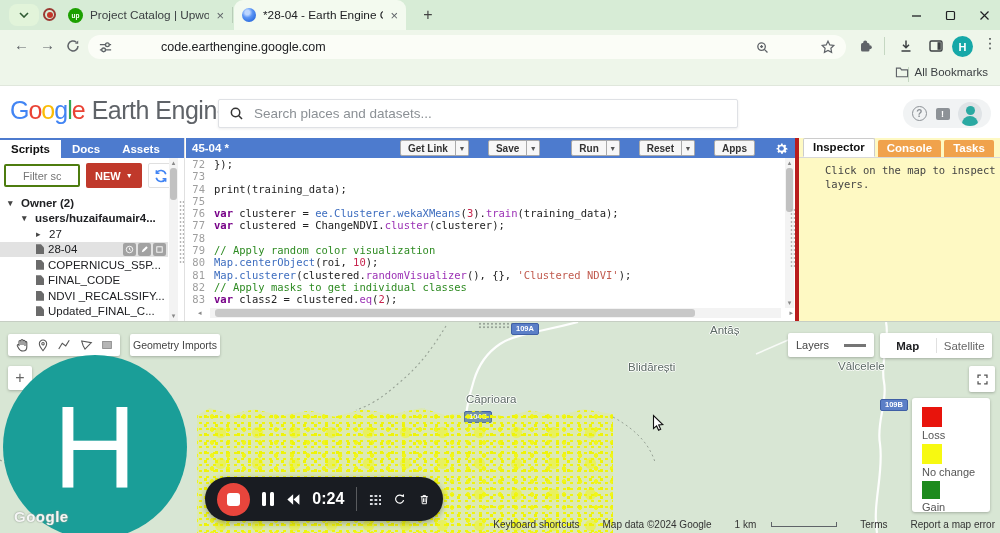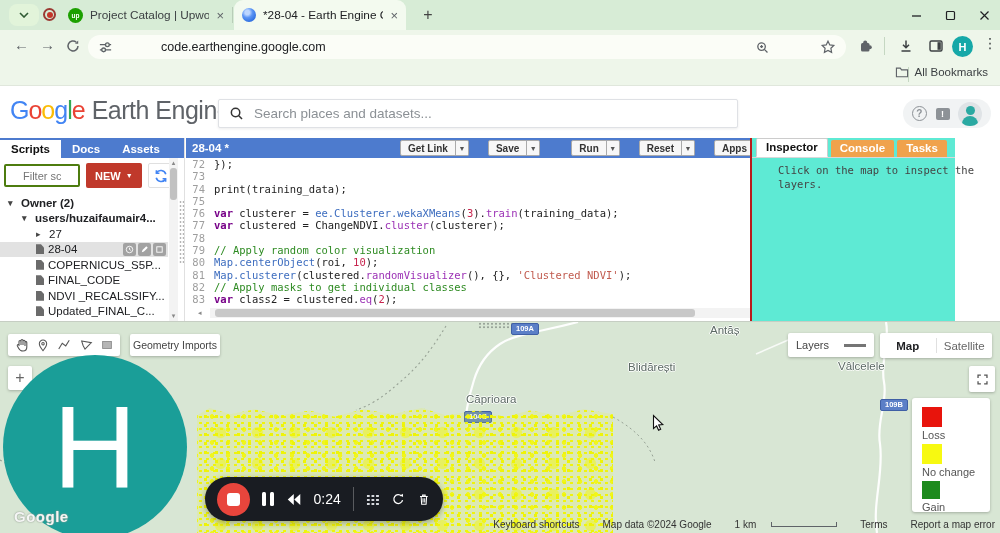--- a/index.html
+++ b/index.html
@@ -78,21 +78,21 @@
   .edbtn.solo { border-radius:2px; }
   .code-area { position:absolute; left:0; right:10px; top:20px; bottom:15px; overflow:hidden; background:#fff; }
   .code-line { display:flex; height:12.3px; line-height:12.3px; font-family:"DejaVu Sans Mono",monospace; font-size:10.5px; }
   .code-line .ln { width:28px; text-align:right; padding-right:9px; color:#9e9e9e; flex:0 0 auto; }
   .code-line .cd { white-space:pre; }
   .tk-plain{color:#222} .tk-kw{color:#770088;font-weight:bold} .tk-blue{color:#3d6dbf}
   .tk-prop{color:#9b30b5} .tk-num{color:#c7254e} .tk-str{color:#c15b4f} .tk-cmt{color:#2e8b22}
   .hscroll { position:absolute; left:24px; right:14px; bottom:3px; height:10px; background:#f3f3f3; }
   .hscroll .thumb { position:absolute; top:1px; height:8px; background:#c8c8c8; border-radius:3px; left:5px; width:480px; }
 
-  .rpanel { position:absolute; left:750px; top:0; width:205px; height:100%; background:#5eead4; border-left:2px solid #b91c1c; }
+  .rpanel { position:absolute; left:795px; top:0; width:205px; height:100%; background:#fef9c3; border-left:4px solid #b91c1c; }
   .rp-tabs { height:20px; display:flex; align-items:flex-end; gap:3px; padding-left:4px; border-bottom:1px solid #d8d8d8; }
   .rp-tab { font-size:11.5px; font-weight:bold; padding:2px 9px 3px; border-radius:2px 2px 0 0; }
   .rp-tab.active { background:#fff; color:#111; border:1px solid #ccc; border-bottom:1px solid #fff; }
   .rp-tab.orange { background:#f0a24c; color:#fff; }
   .rp-msg { font-family:"DejaVu Sans Mono",monospace; font-size:10.5px; color:#444; padding:5px 0 0 6px; width:202px; line-height:14px;margin-left:20px; }
 
   
   .mapsec { position:absolute; top:322px; left:0; width:1000px; height:211px; background:#d8e6d4; overflow:hidden; }
   .resize-dots { position:absolute; left:478px; top:0; width:44px; height:7px; background-image:radial-gradient(circle,#9aa59a 0 .8px,transparent 1.2px); background-size:4px 3.5px; }
   .mappanel { background:#fff; border-radius:2px; box-shadow:0 1px 3px rgba(0,0,0,.25); position:absolute; }
@@ -120,21 +120,21 @@
   .mapsat { left:880px; top:11px; width:112px; height:25px; display:flex; align-items:center; }
   .mapsat .cell { flex:1; text-align:center; font-size:11.5px; color:#666; }
   .mapsat .cell.sel { font-weight:bold; color:#202124; }
   .mapsat .divider { width:1px; height:15px; background:#e0e0e0; }
   .fsbtn { left:969px; top:44px; width:26px; height:26px; display:flex; align-items:center; justify-content:center; }
   .recorder { position:absolute; left:205px; top:155px; width:238px; height:44px; background:#191c22; border-radius:22px; display:flex; align-items:center; padding:0 12px; gap:12px; box-shadow:0 2px 6px rgba(0,0,0,.3); }
   .stopbtn { width:33px; height:33px; border-radius:50%; background:#e8453c; display:flex; align-items:center; justify-content:center; flex:0 0 auto; }
   .stopbtn i { width:13px; height:13px; background:#fff; border-radius:3px; }
   .pausebtn { display:flex; gap:4px; }
   .pausebtn i { width:4px; height:14px; background:#fff; border-radius:1.5px; }
-  .rec-time { color:#fff; font-size:14px; font-weight:normal; }
+  .rec-time { color:#fff; font-size:16px; font-weight:bold; }
   .rec-div { width:1px; height:24px; background:rgba(255,255,255,.28); }
   .gridbtn { width:14px; height:11px; background-image:radial-gradient(circle,#d7dadf 0 1.1px,transparent 1.5px); background-size:4.6px 4px; }
   .watermark { position:absolute; left:14px; top:186px; font-size:15px; font-weight:bold; color:rgba(255,255,255,.9); letter-spacing:.5px; text-shadow:0 0 2px #97a196,0 0 1px #97a196; }
   .attrib { position:absolute; right:5px; bottom:3px; display:flex; align-items:center; gap:23px; font-size:10px; color:#333;justify-content:flex-end; }
   .scalebar { width:66px; height:5px; border-bottom:1.5px solid #5f6368; border-left:1.5px solid #5f6368; border-right:1.5px solid #5f6368; margin-left:-8px; }
   .cursor { position:absolute; left:652px; top:92px; }
 </style>
 </head>
 <body>
 
@@ -331,21 +331,21 @@
     <div class="dotgrip-v" style="left:179px;top:62px;height:64px"></div>
     <div class="vscroll" style="left:169px;top:20px;height:163px">
       <span class="sarrow" style="top:1px">▴</span>
       <div class="thumb" style="top:10px;height:32px"></div>
       <span class="sarrow" style="bottom:1px">▾</span>
     </div>
   </div>
 
   <div class="editor">
     <div class="ed-head">
-      <span class="ed-title">28-04 *</span>
+      <span class="ed-title">45-04 *</span>
       <div class="ed-btns">
         <span class="edbtn-g">
             <span class="edbtn">Get Link</span>
             <span class="edcaret">▼</span>
           </span>
         <span class="edbtn-g">
             <span class="edbtn">Save</span>
             <span class="edcaret">▼</span>
           </span>
         <span class="edbtn-g" style="margin-left:12px">

